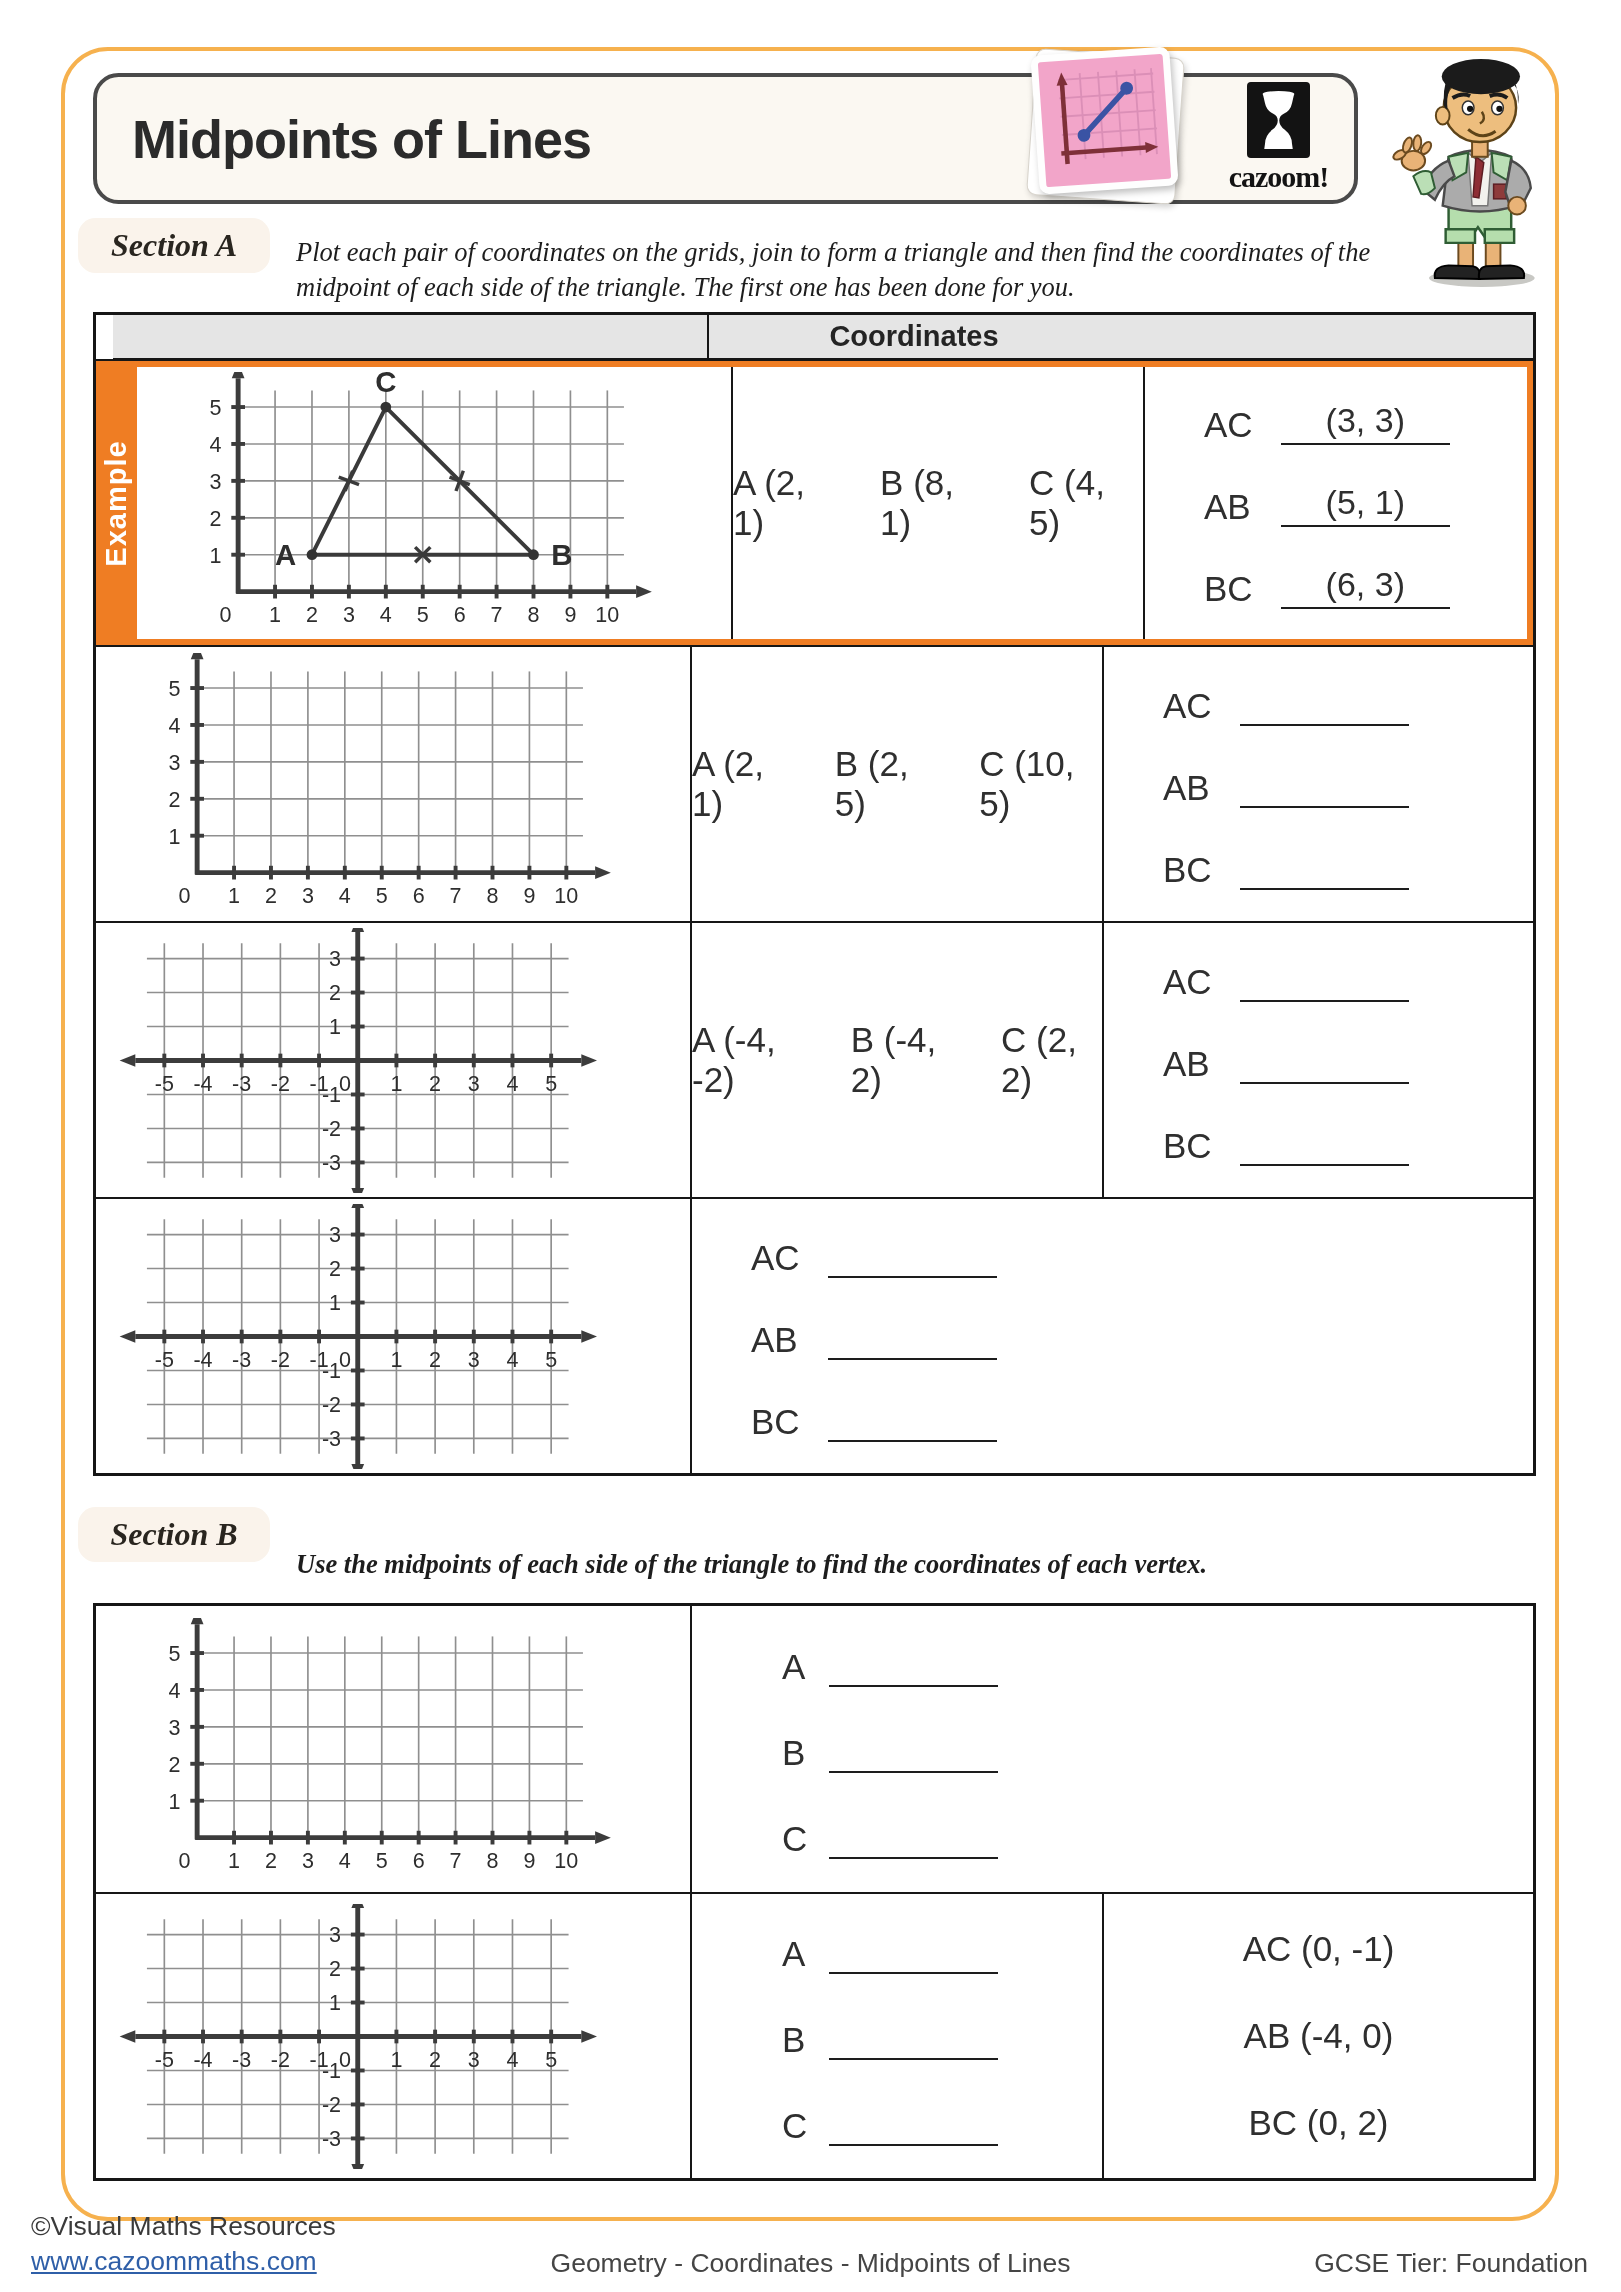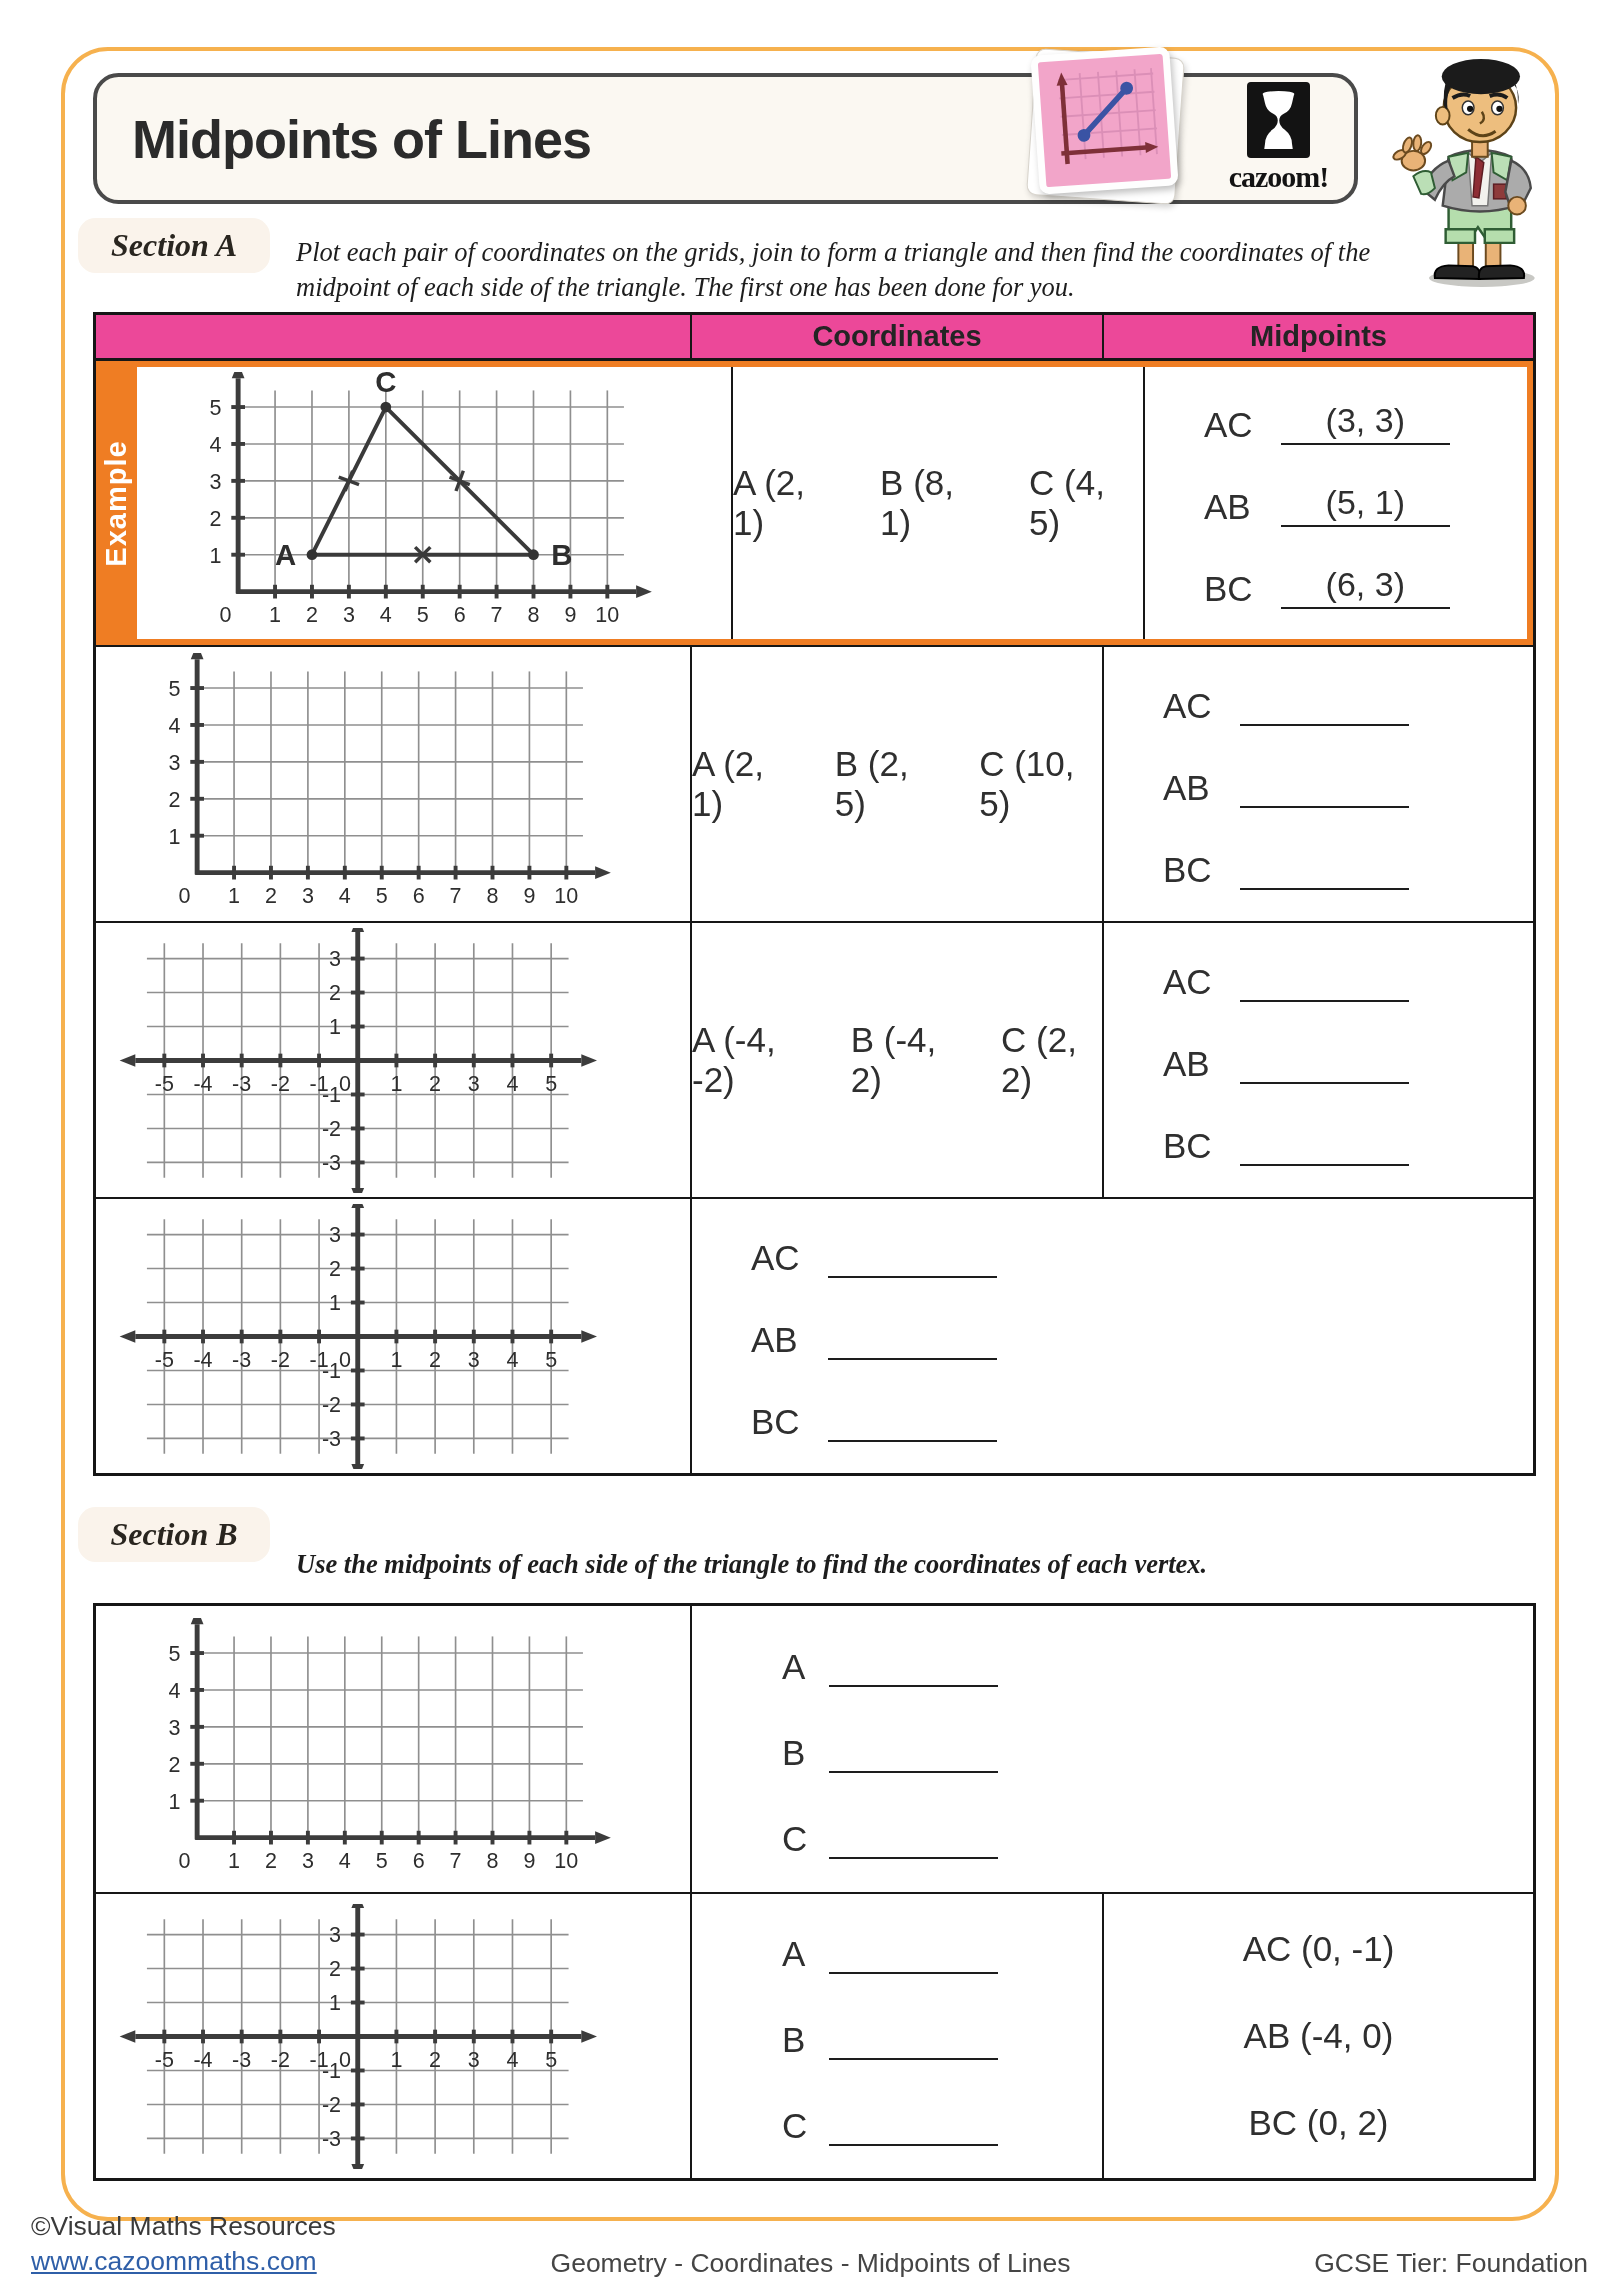--- a/index.html
+++ b/index.html
@@ -26,21 +26,21 @@
 
   
   .wtable{position:absolute;left:93px;width:1437px;border:3.9px solid #161616;background:#fff;}
   .tableA{top:312px;}
   .tableB{top:1603px;}
   .trow{display:flex;box-sizing:border-box;}
   .trow + .trow{border-top:2.9px solid #161616;}
   .c1{width:594px;display:flex;align-items:center;justify-content:center;position:relative;}
   .c2{width:412px;border-left:2.9px solid #161616;box-sizing:border-box;}
   .c3{flex:1;border-left:2.9px solid #161616;box-sizing:border-box;}
-  .thead{height:44px;background:#ec4899;border-bottom:1px solid #161616;}
+  .thead{height:44px;background:#e5e5e5;border-bottom:1px solid #161616;margin-left:17px;}
   .thead .c2,.thead .c3{display:flex;align-items:center;justify-content:center;font-weight:bold;font-size:29px;color:#242424;}
   .r-ex{height:286px;position:relative;}
   .r{height:276px;}
   .rb{height:286px;}
   .ex-frame{position:absolute;left:0;top:0;right:0;bottom:0;border:6.9px solid #EF7D23;pointer-events:none;z-index:5;}
   .ex-tab{position:absolute;left:0;top:0;bottom:0;width:41px;background:#EF7D23;z-index:6;display:flex;align-items:center;justify-content:center;}
   .ex-tab span{transform:rotate(-90deg);color:#fff;font-weight:bold;font-size:29px;letter-spacing:1px;white-space:nowrap;}
   .r-ex .c1{padding-left:41px;}
   .coords{display:flex;flex-direction:row;justify-content:center;align-items:center;gap:41px;font-size:35px;color:#2f2f2f;}
   .r-ex .coords{gap:37px;}
@@ -143,21 +143,20 @@
     </svg>
   </div>
 
   <div class="pill pill-a">Section A</div>
   <p class="instr instr-a">Plot each pair of coordinates on the grids, join to form a triangle and then find the coordinates of the midpoint of each side of the triangle. The first one has been done for you.</p>
 
   <div class="wtable tableA">
     <div class="trow thead">
       <div class="c1"></div>
       <div class="c2">Coordinates</div>
-      <div class="c3">Midpoints</div>
     </div>
 
     <div class="trow r-ex">
       <div class="ex-frame"></div>
       <div class="ex-tab">
           <span>Example</span>
         </div>
       <div class="c1">
         <svg viewBox="0 0 580 268" width="568" height="263">
             <g stroke="#8f8f8f" stroke-width="1.7">

